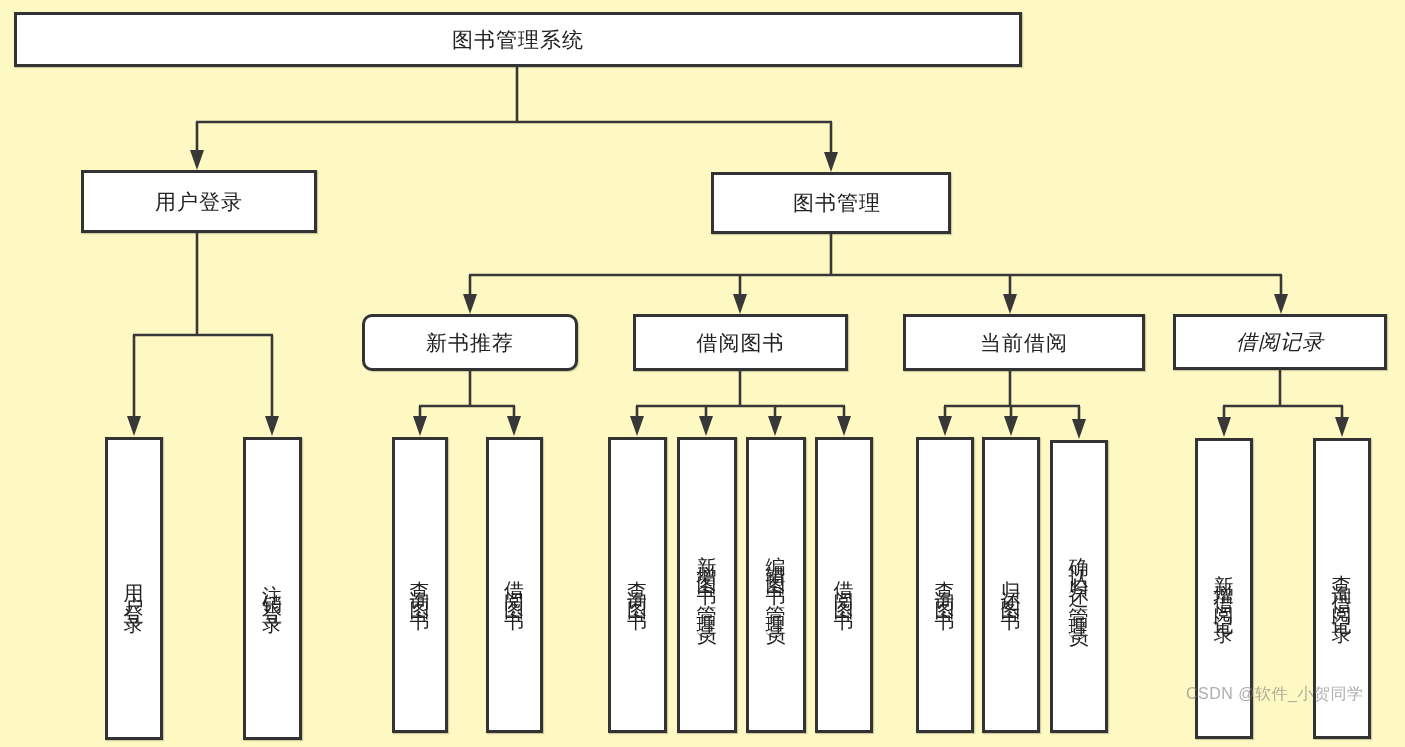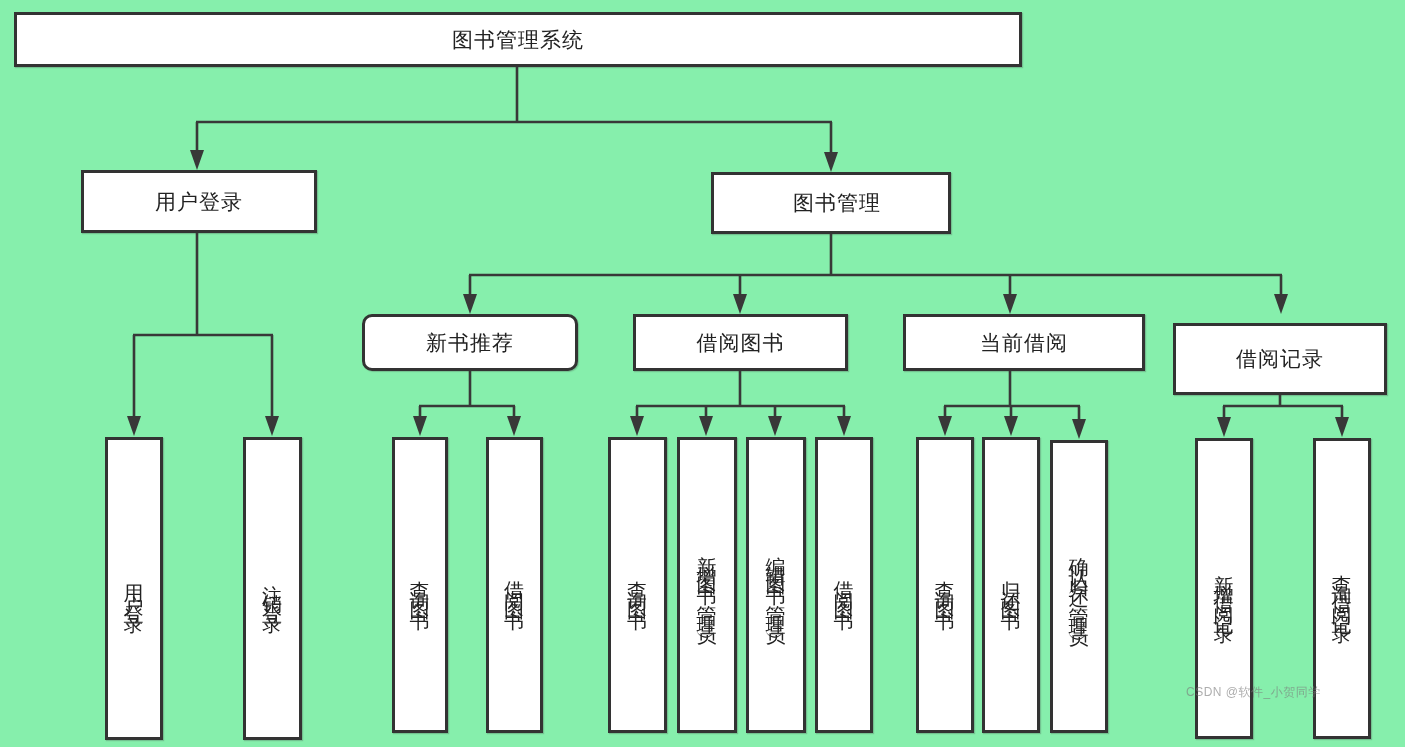--- a/index.html
+++ b/index.html
@@ -1,20 +1,20 @@
 <!DOCTYPE html>
 <html><head>
 <meta charset="utf-8">
 <style>
   html, body { margin: 0; padding: 0; background: #ffffff; }
   .stage {
     position: relative;
     width: 1405px;
     height: 747px;
-    background: #86efac;
+    background: #fef9c3;
     overflow: hidden;
     font-family: "Liberation Sans", "DejaVu Sans", sans-serif;
   }
   .wires {
     position: absolute;
     left: 0; top: 0;
     width: 1405px; height: 747px;
     z-index: 1;
   }
   .node {
@@ -39,21 +39,21 @@
     text-orientation: mixed;
     font-size: 20px;
     letter-spacing: 10px;
     line-height: 1;
   }
   .watermark {
     position: absolute;
     left: 1186px;
     top: 684px;
     z-index: 5;
-    font-size: 12px;
+    font-size: 16px;
     color: rgba(122,122,122,0.62);
     white-space: nowrap;
     letter-spacing: 0.5px;
   }
 </style>
 </head>
 <body>
 
 <div class="stage">
 
@@ -124,21 +124,21 @@
   </svg>
 
   <div class="node hnode" style="left:14px; top:12px; width:1008px; height:55px;">图书管理系统</div>
 
   <div class="node hnode" style="left:81px; top:170px; width:236px; height:63px;">用户登录</div>
   <div class="node hnode" style="left:711px; top:172px; width:240px; height:62px;padding-left:12px;">图书管理</div>
 
   <div class="node hnode" style="left:362px; top:314px; width:216px; height:57px;border-radius:10px;">新书推荐</div>
   <div class="node hnode" style="left:633px; top:314px; width:215px; height:57px;">借阅图书</div>
   <div class="node hnode" style="left:903px; top:314px; width:242px; height:57px;">当前借阅</div>
-  <div class="node hnode" style="left:1173px; top:323px; width:214px; height:72px;">借阅记录</div>
+  <div class="node hnode" style="left:1173px; top:314px; width:214px; height:56px;font-style:italic;">借阅记录</div>
 
   <div class="node vnode" style="left:105px; top:437px; width:58px; height:303px;">用户登录</div>
   <div class="node vnode" style="left:243px; top:437px; width:59px; height:303px;">注销登录</div>
 
   <div class="node vnode" style="left:392px; top:437px; width:56px; height:296px;">查询图书</div>
   <div class="node vnode" style="left:486px; top:437px; width:57px; height:296px;">借阅图书</div>
 
   <div class="node vnode" style="left:608px; top:437px; width:59px; height:296px;">查询图书</div>
   <div class="node vnode" style="left:677px; top:437px; width:60px; height:296px;">新增图书（管理员）</div>
   <div class="node vnode" style="left:746px; top:437px; width:60px; height:296px;">编辑图书（管理员）</div>

